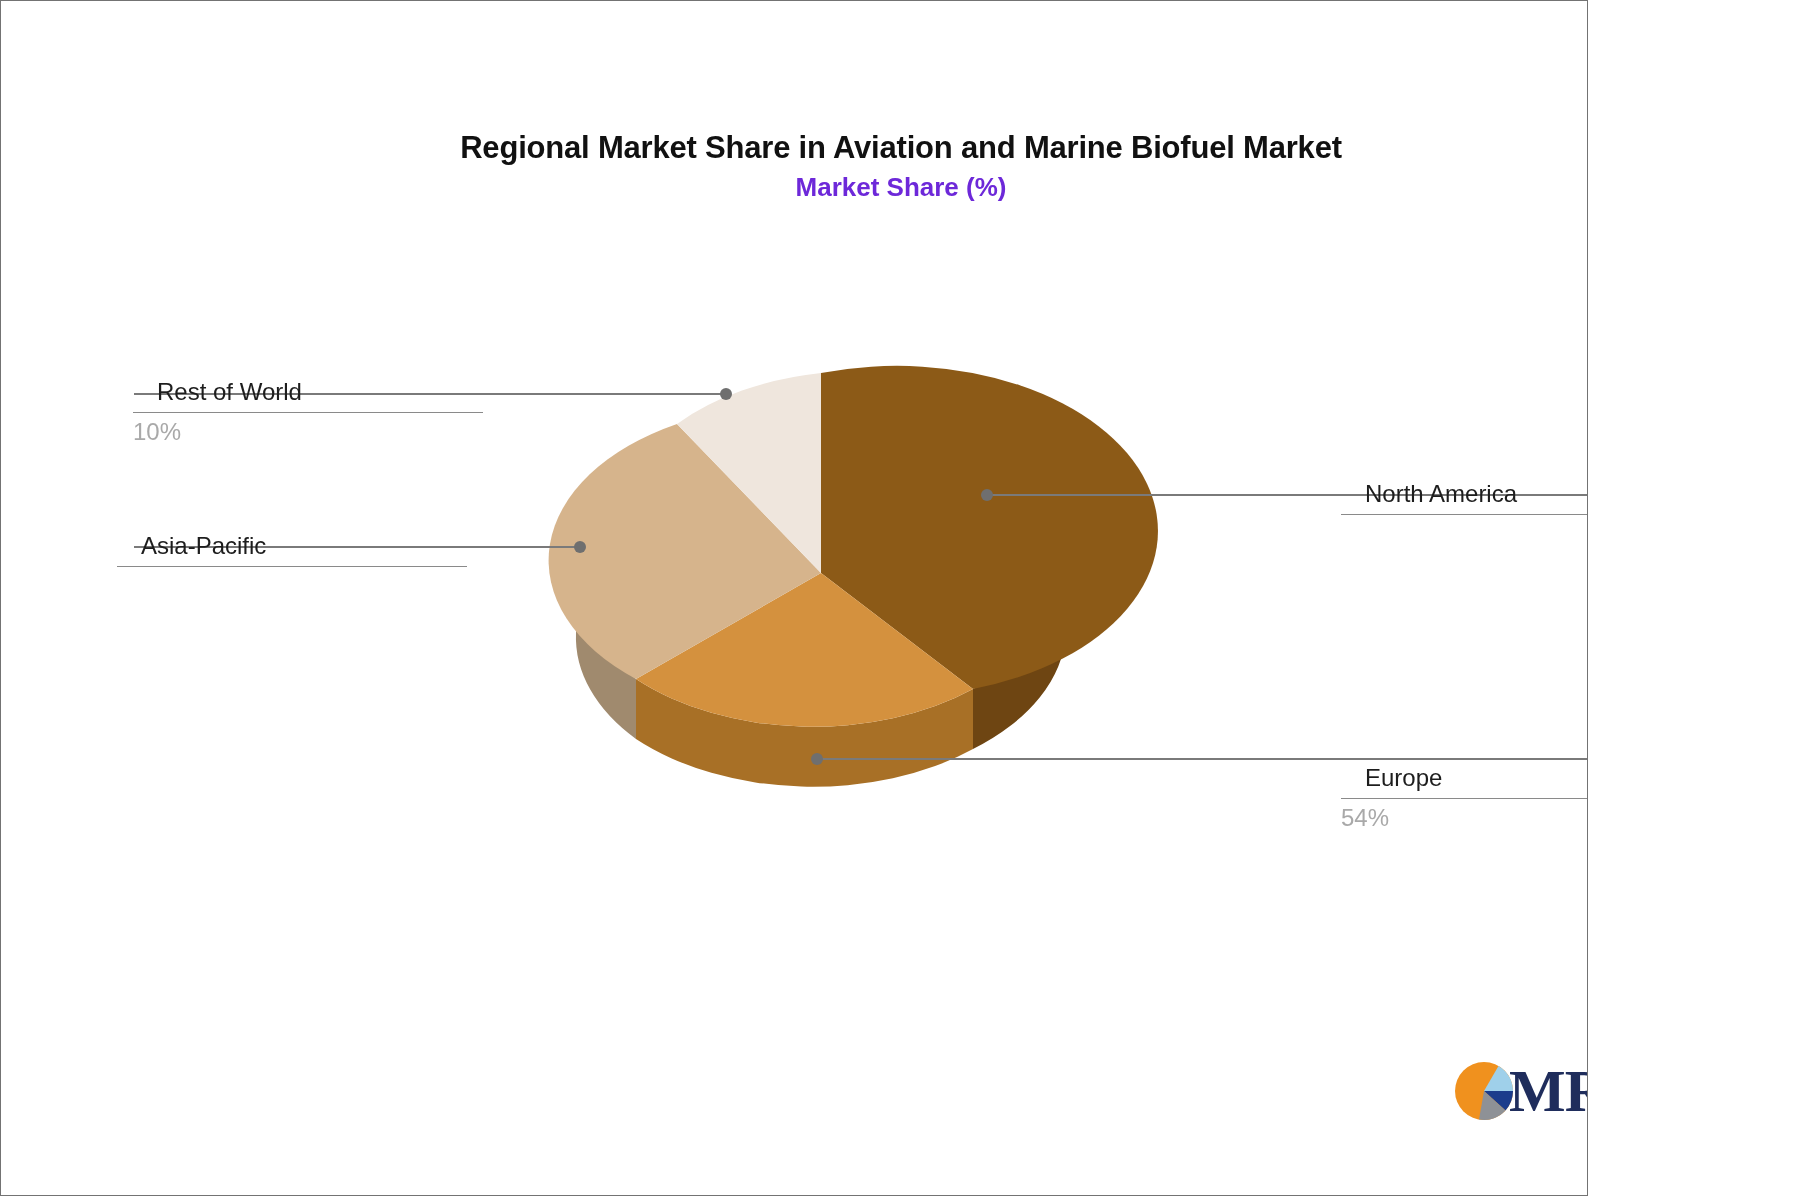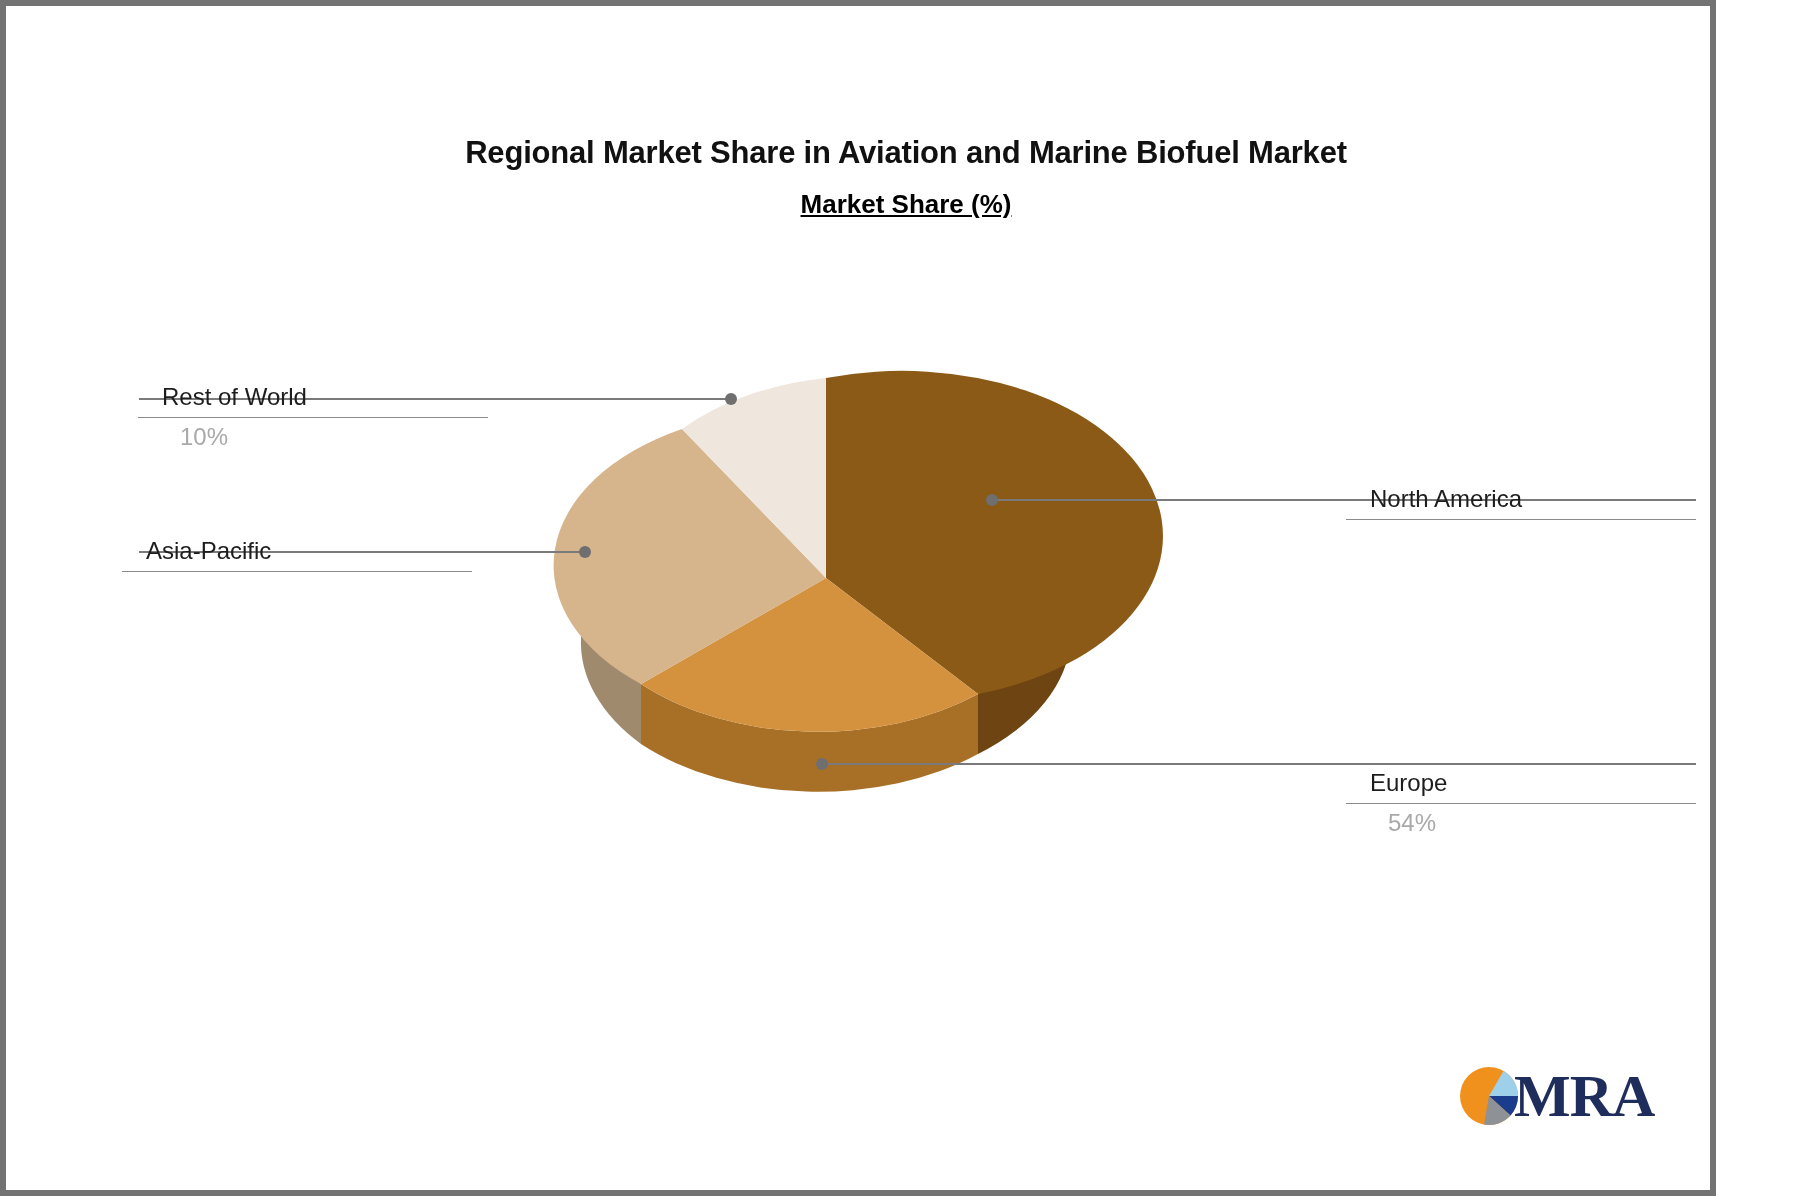--- a/index.html
+++ b/index.html
@@ -7,26 +7,26 @@
     margin: 0;
     padding: 0;
     background: #ffffff;
   }
   body {
     font-family: "Liberation Sans", sans-serif;
     -webkit-font-smoothing: antialiased;
   }
   .canvas {
     position: relative;
-    width: 1716px;
+    width: 1588px;
     height: 1196px;
     background: #ffffff;
     overflow: hidden;
     box-sizing: border-box;
-    border: 6px solid #737373;
+    border: 1px solid #737373;
   }
 
   
   .title-block {
     position: absolute;
     left: 0;
     top: 128px;
     width: 1800px;
     text-align: center;
     pointer-events: none;
@@ -35,24 +35,23 @@
     font-size: 31px;
     font-weight: bold;
     color: #111111;
     letter-spacing: -0.2px;
     line-height: 1.2;
     margin: 0;
   }
   .chart-subtitle {
     font-size: 26px;
     font-weight: bold;
-    color: #000000;
+    color: #6d28d9;
     line-height: 1.2;
-    margin: 18px 0 0 0;
-    text-decoration: underline;
+    margin: 6px 0 0 0;
   }
 
   
   .pie-wrap {
     position: absolute;
     left: 560px;
     top: 350px;
     width: 560px;
     height: 560px;
   }
@@ -82,21 +81,20 @@
   .callout-rule {
     height: 1px;
     background: #8a8a8a;
     margin: 5px 0 4px 0;
     width: 100%;
   }
   .callout-value {
     font-size: 24px;
     color: #a9a9a9;
     line-height: 1.25;
-    margin-left: 42px;
   }
 
   
   .leaders {
     position: absolute;
     left: 0;
     top: 0;
     width: 1800px;
     height: 1196px;
     pointer-events: none;

